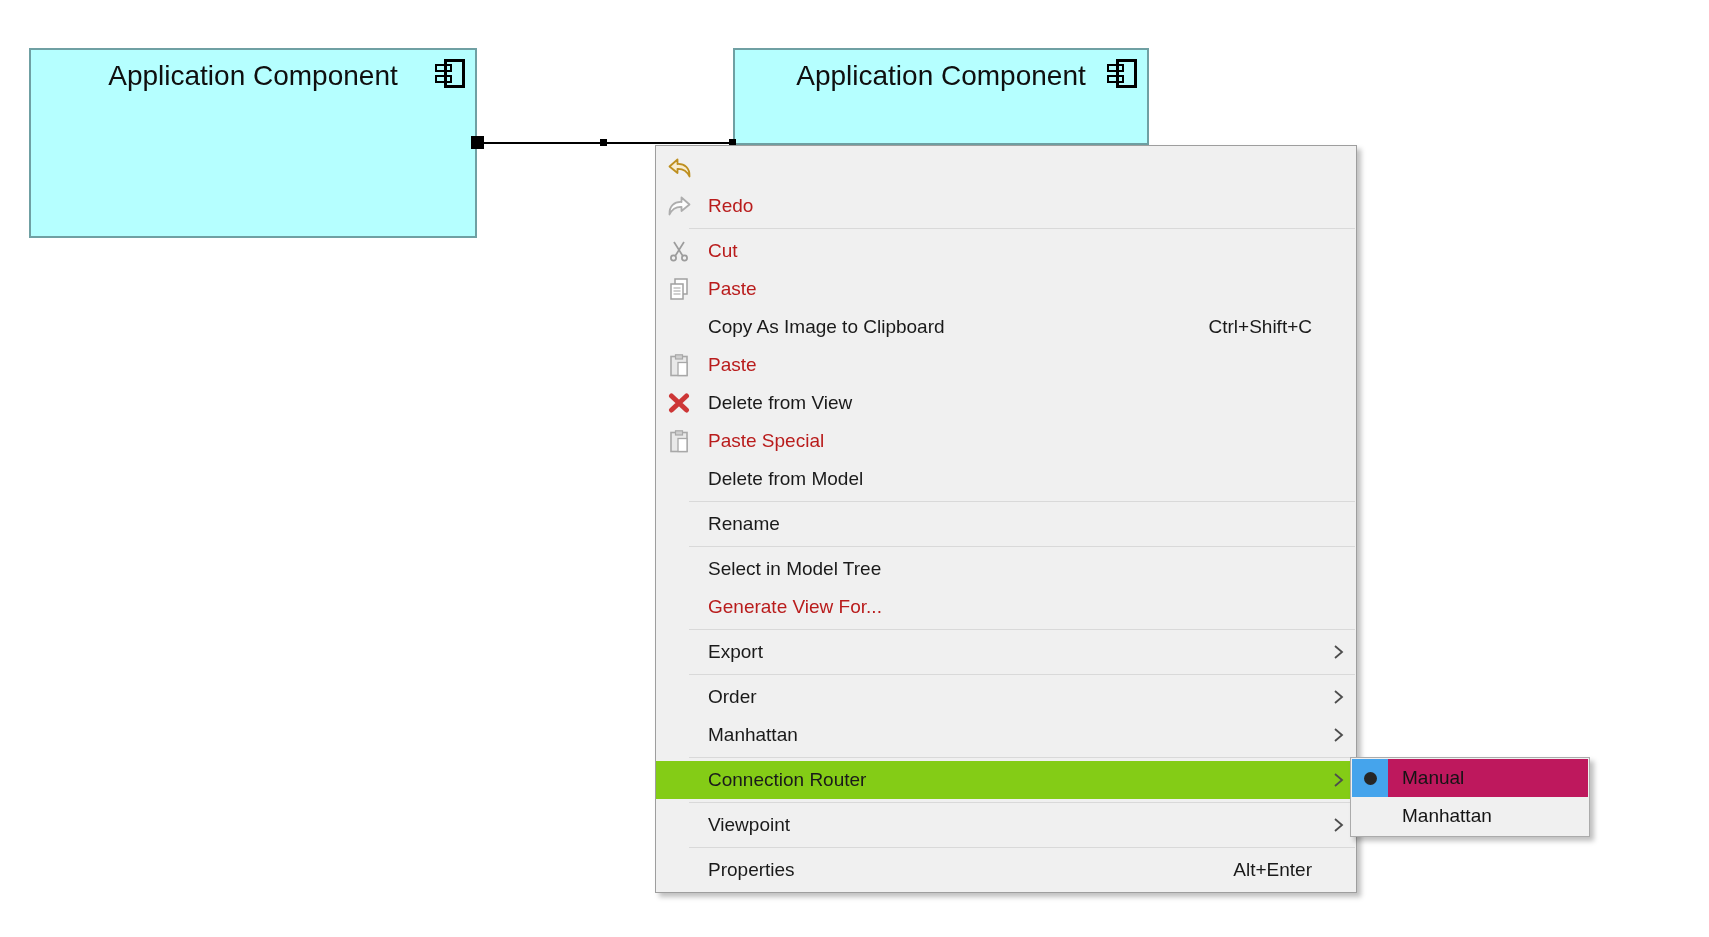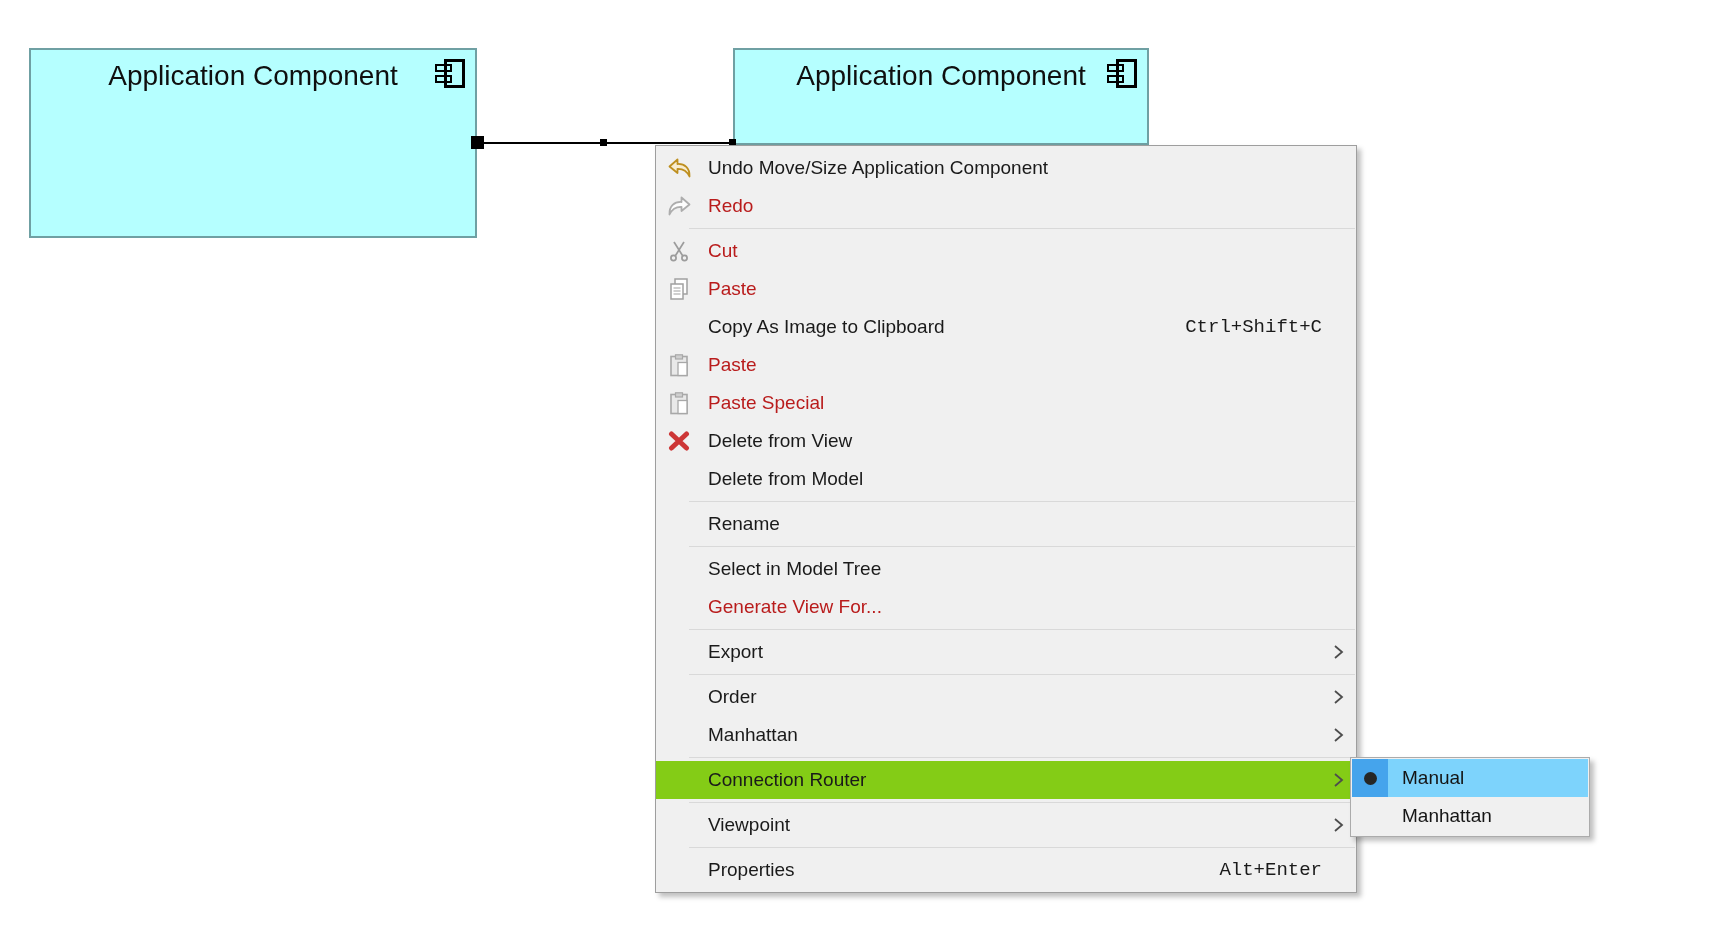--- a/index.html
+++ b/index.html
@@ -51,21 +51,21 @@
     display:flex; align-items:center; height:38px;
     font-size:19px; color:#1a1a1a; cursor:default;
   }
   .menu-item.disabled { color:#b91c1c; }
   .menu-item.highlighted { background:#8CC4EF; }
   .mi-icon {
     width:28px; margin-left:9px; flex:none;
     display:flex; align-items:center; justify-content:center;
   }
   .mi-label { margin-left:15px; flex:1; white-space:nowrap; }
-  .mi-accel { margin-right:6px; white-space:nowrap;font-family:Liberation Mono, monospace; }
+  .mi-accel { margin-right:16px; white-space:nowrap; }
   .mi-chevron {
     width:20px; margin-right:8px; flex:none;
     display:flex; align-items:center; justify-content:center;
   }
   .menu-sep { height:1px; background:#d9d9d9; margin:3px 1px 3px 33px; }
 
   
   #submenu {
     position:absolute; left:1350px; top:757px; width:240px;
     background:#f0f0f0; border:1px solid #ababab;
@@ -111,21 +111,20 @@
 <div id="handle-mid" class="handle"></div>
 <div id="handle-end" class="handle"></div>
 
 <div id="context-menu">
     <div class="menu-item">
       <span class="mi-icon">
         <svg width="25" height="21" viewBox="0 0 25 21">
           <path d="M10.5 1.5 L2.5 8.5 L10.5 15 L10.5 10.8 C16 10.6 20 13 22.5 18.5 C23 10 17.5 5.6 10.5 6 Z" fill="#F8ECCF" stroke="#BE8F1F" stroke-width="1.8" stroke-linejoin="round"></path>
         </svg>
       </span>
-      <span class="mi-label">Undo Move/Size Application Component</span>
       <span class="mi-chevron"></span>
     </div>
     <div class="menu-item disabled">
       <span class="mi-icon">
         <svg width="25" height="21" viewBox="0 0 25 21">
           <path d="M14.5 1.5 L22.5 8.5 L14.5 15 L14.5 10.8 C9 10.6 5 13 2.5 18.5 C2 10 7.5 5.6 14.5 6 Z" fill="#fdfdfd" stroke="#ADADAD" stroke-width="1.8" stroke-linejoin="round"></path>
         </svg>
       </span>
       <span class="mi-label">Redo</span>
       <span class="mi-chevron"></span>
@@ -170,43 +169,43 @@
           <g stroke="#A8A8A8">
             <rect x="2" y="2.5" width="16" height="19" fill="#E9E9E9" stroke-width="1.6"></rect>
             <rect x="6.5" y="0.8" width="7" height="4.2" fill="#CFCFCF" stroke-width="1.2"></rect>
             <rect x="9" y="8.5" width="9" height="13" fill="#ffffff" stroke-width="1.3"></rect>
           </g>
         </svg>
       </span>
       <span class="mi-label">Paste</span>
       <span class="mi-chevron"></span>
     </div>
+    <div class="menu-item">
+      <span class="mi-icon">
+        <svg width="22" height="20" viewBox="0 0 22 20">
+          <path d="M3.5 3 L18.5 17 M18.5 3 L3.5 17" stroke="#CD3636" stroke-width="5" stroke-linecap="round"></path>
+        </svg>
+      </span>
+      <span class="mi-label">Delete from View</span>
+      <span class="mi-chevron"></span>
+    </div>
     <div class="menu-item disabled">
       <span class="mi-icon">
         <svg width="20" height="23" viewBox="0 0 20 23">
           <g stroke="#A8A8A8">
             <rect x="2" y="2.5" width="16" height="19" fill="#E9E9E9" stroke-width="1.6"></rect>
             <rect x="6.5" y="0.8" width="7" height="4.2" fill="#CFCFCF" stroke-width="1.2"></rect>
             <rect x="9" y="8.5" width="9" height="13" fill="#ffffff" stroke-width="1.3"></rect>
           </g>
         </svg>
       </span>
       <span class="mi-label">Paste Special</span>
       <span class="mi-chevron"></span>
     </div>
     <div class="menu-item">
-      <span class="mi-icon">
-        <svg width="22" height="20" viewBox="0 0 22 20">
-          <path d="M3.5 3 L18.5 17 M18.5 3 L3.5 17" stroke="#CD3636" stroke-width="5" stroke-linecap="round"></path>
-        </svg>
-      </span>
-      <span class="mi-label">Delete from View</span>
-      <span class="mi-chevron"></span>
-    </div>
-    <div class="menu-item">
       <span class="mi-icon"></span>
       <span class="mi-label">Delete from Model</span>
       <span class="mi-chevron"></span>
     </div>
     <div class="menu-sep"></div>
     <div class="menu-item">
       <span class="mi-icon"></span>
       <span class="mi-label">Rename</span>
       <span class="mi-chevron"></span>
     </div>
@@ -273,21 +272,21 @@
     <div class="menu-sep"></div>
     <div class="menu-item">
       <span class="mi-icon"></span>
       <span class="mi-label">Properties</span>
       <span class="mi-accel">Alt+Enter</span>
       <span class="mi-chevron"></span>
     </div>
   </div>
 
 <div id="submenu">
-    <div class="sub-item selected highlighted" style="background: #7dd3fc;">
+    <div class="sub-item selected highlighted" style="background: #be185d;">
       <span class="sub-icon-col" style="background: rgb(69, 164, 236);">
         <span class="radio-dot"></span>
       </span>
       <span class="sub-label">Manual</span>
     </div>
     <div class="sub-item">
       <span class="sub-icon-col"></span>
       <span class="sub-label">Manhattan</span>
     </div>
   </div>

